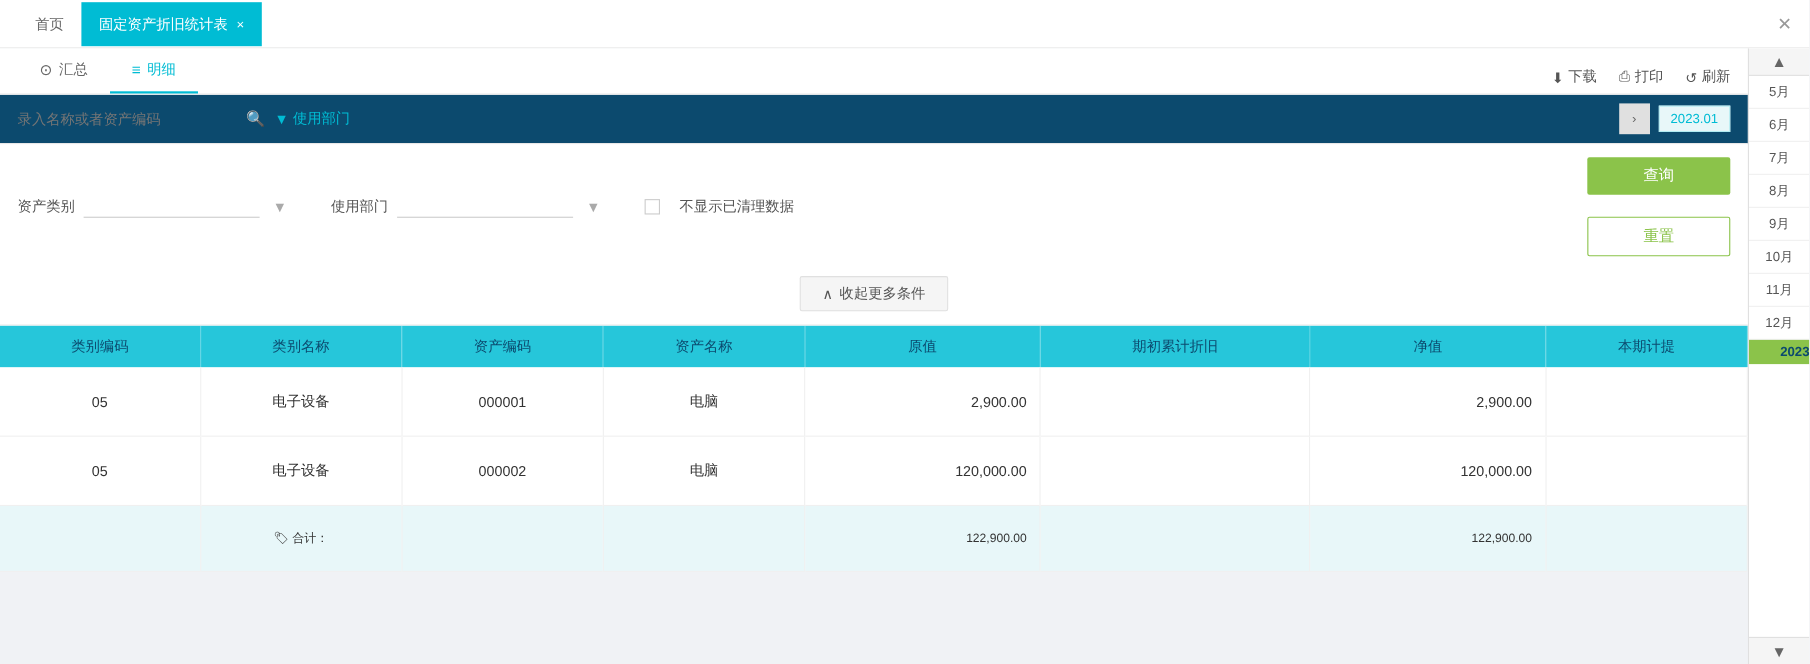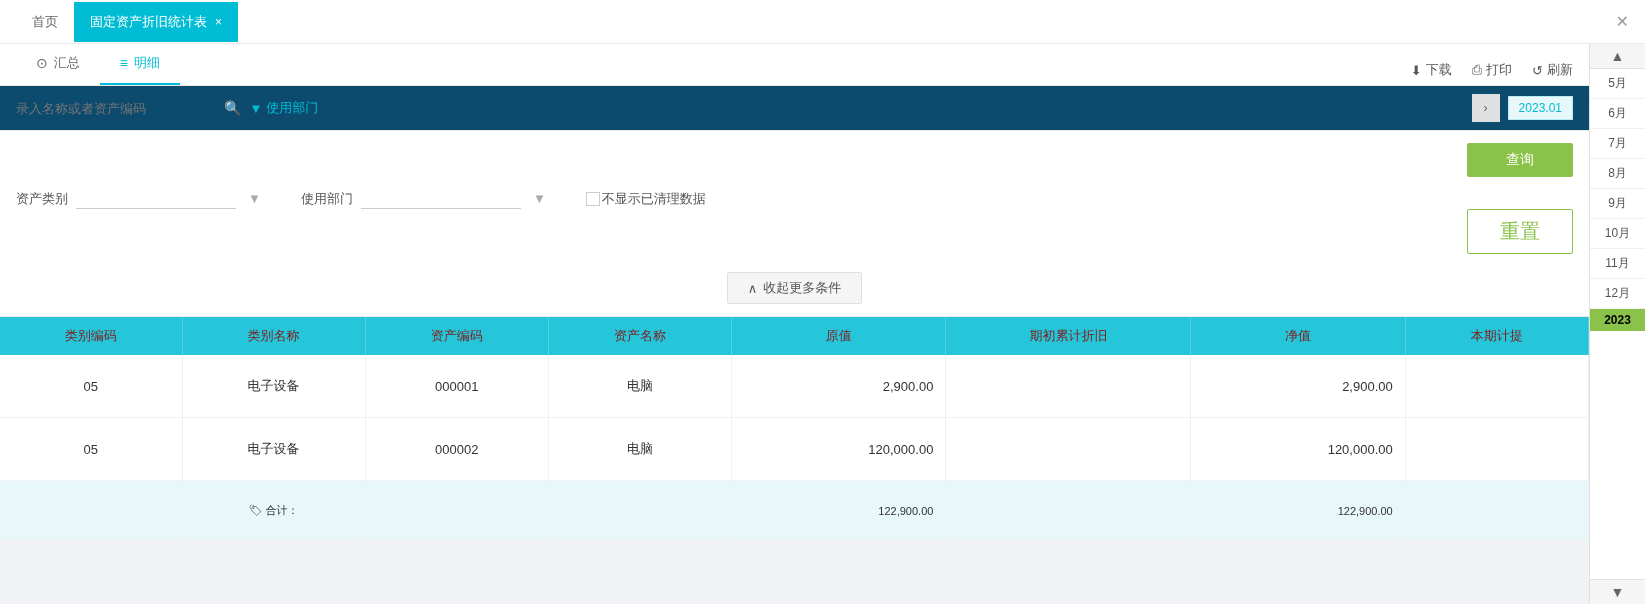--- a/index.html
+++ b/index.html
@@ -179,46 +179,46 @@
       padding: 2px 4px;
       background: transparent;
     }
     .filter-dropdown {
       color: #aaa;
       margin-left: 4px;
     }
     .checkbox-field {
       display: flex;
       align-items: center;
-      gap: 2px;
+      gap: 18px;
     }
     .checkbox-box {
       width: 14px;
       height: 14px;
       border: 1px solid #ccc;
       background: #fff;
     }
     .btn-query {
       background: #8bc34a;
       color: #fff;
       border: none;
       padding: 8px 32px;
       font-size: 14px;
       cursor: pointer;
       border-radius: 2px;
     }
     .btn-reset {
       background: #fff;
       color: #8bc34a;
       border: 1px solid #8bc34a;
-      padding: 8px 32px;
-      font-size: 20px;
+      padding: 8px 50px;
+      font-size: 14px;
       cursor: pointer;
       border-radius: 2px;
-      margin-top: 20px;
+      margin-top: 8px;
     }
     .action-buttons {
       display: flex;
       flex-direction: column;
       margin-left: auto;
       gap: 12px;
     }
     .collapse-btn {
       display: flex;
       align-items: center;
@@ -239,21 +239,21 @@
     .table-container {
       background: #fff;
       overflow: auto;
     }
     table {
       width: 100%;
       border-collapse: collapse;
     }
     thead tr {
       background: #26c6da;
-      color: #7f1d1d;
+      color: #0c4a6e;
     }
     thead th {
       padding: 10px 12px;
       text-align: center;
       font-weight: normal;
       font-size: 13px;
       border-right: 1px solid rgba(255,255,255,0.2);
     }
     tbody tr {
       background: #fff;
@@ -294,22 +294,22 @@
       padding: 6px 0;
       text-align: center;
       font-size: 12px;
       color: #555;
       cursor: pointer;
       border-bottom: 1px solid #f0f0f0;
       flex-shrink: 0;
     }
     .month-year-badge {
       background: #8bc34a;
-      color: #000000;
-      text-align: center;
+      color: #0c4a6e;
+      text-align: right;
       padding: 4px 0;
       font-size: 12px;
       font-weight: bold;
     }
     .scroll-up-btn {
       text-align: center;
       padding: 4px 0;
       cursor: pointer;
       background: #f5f5f5;
       font-size: 14px;

